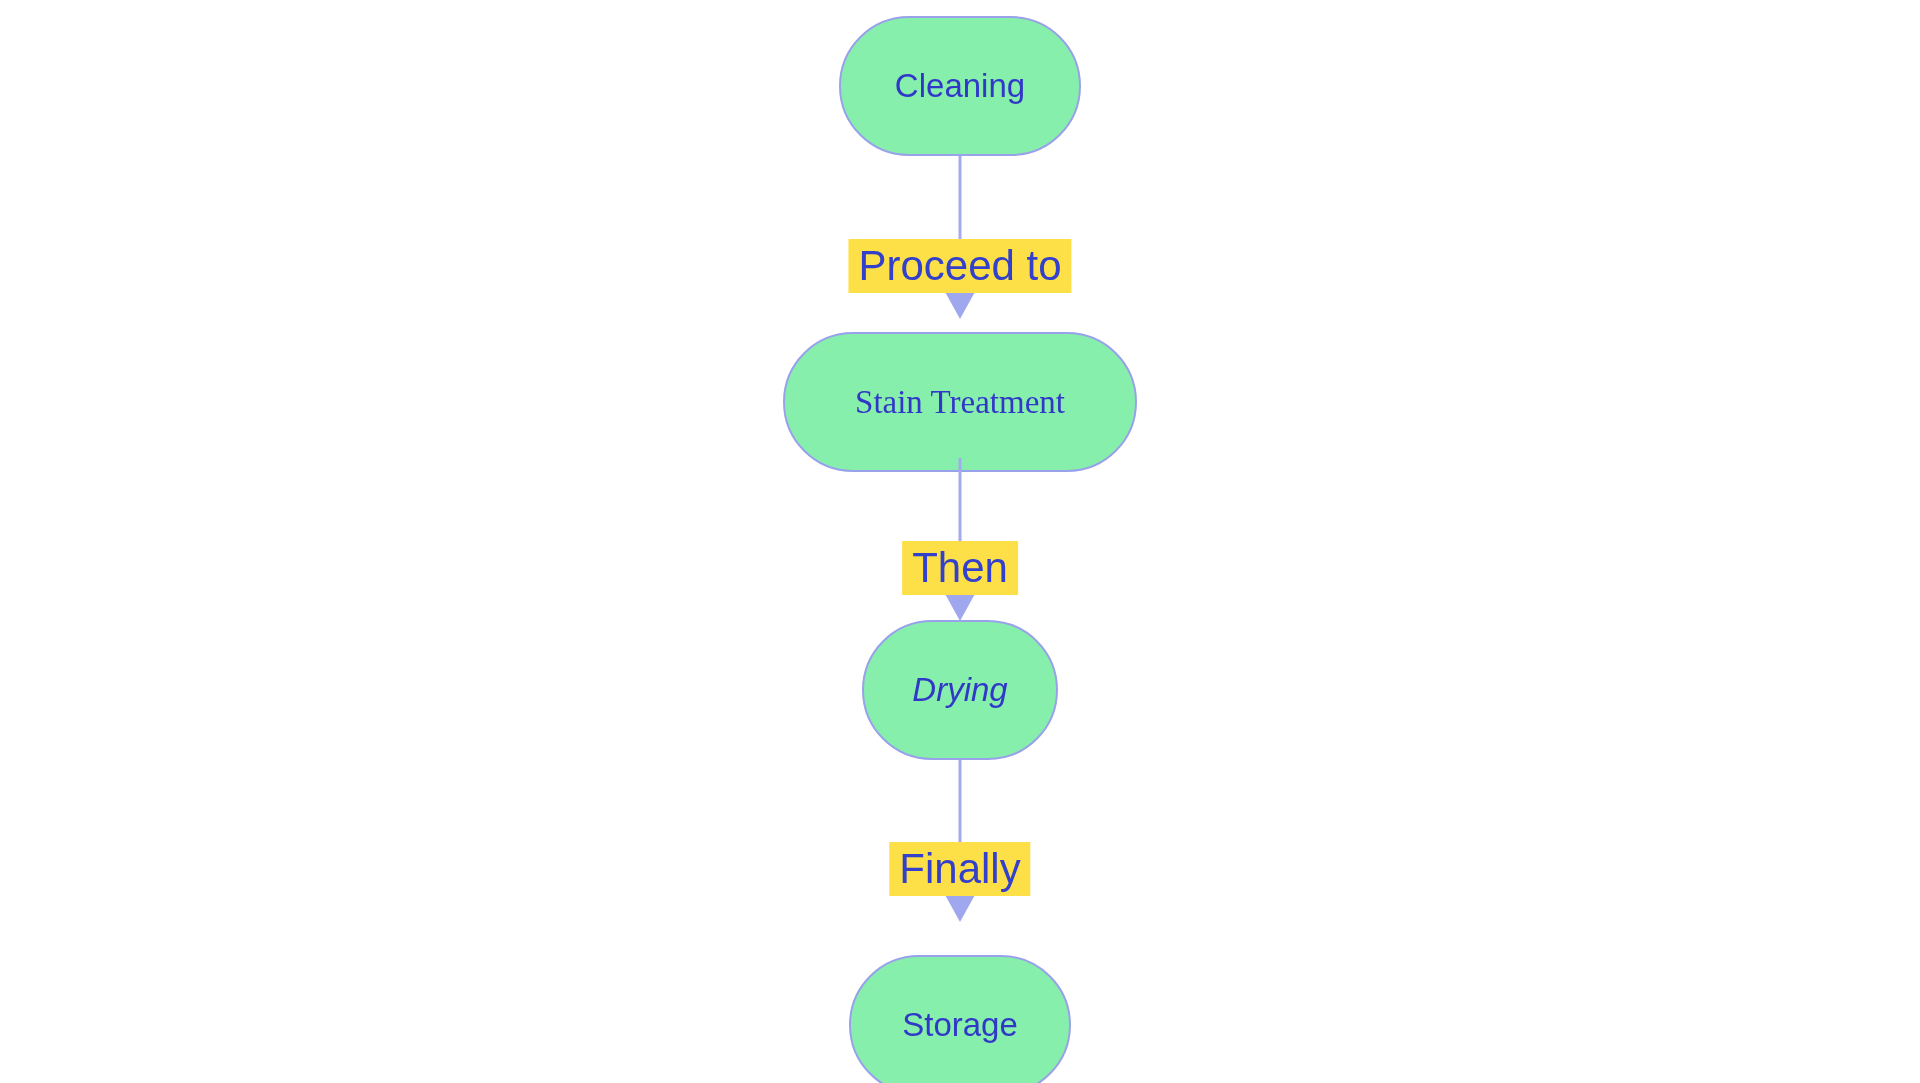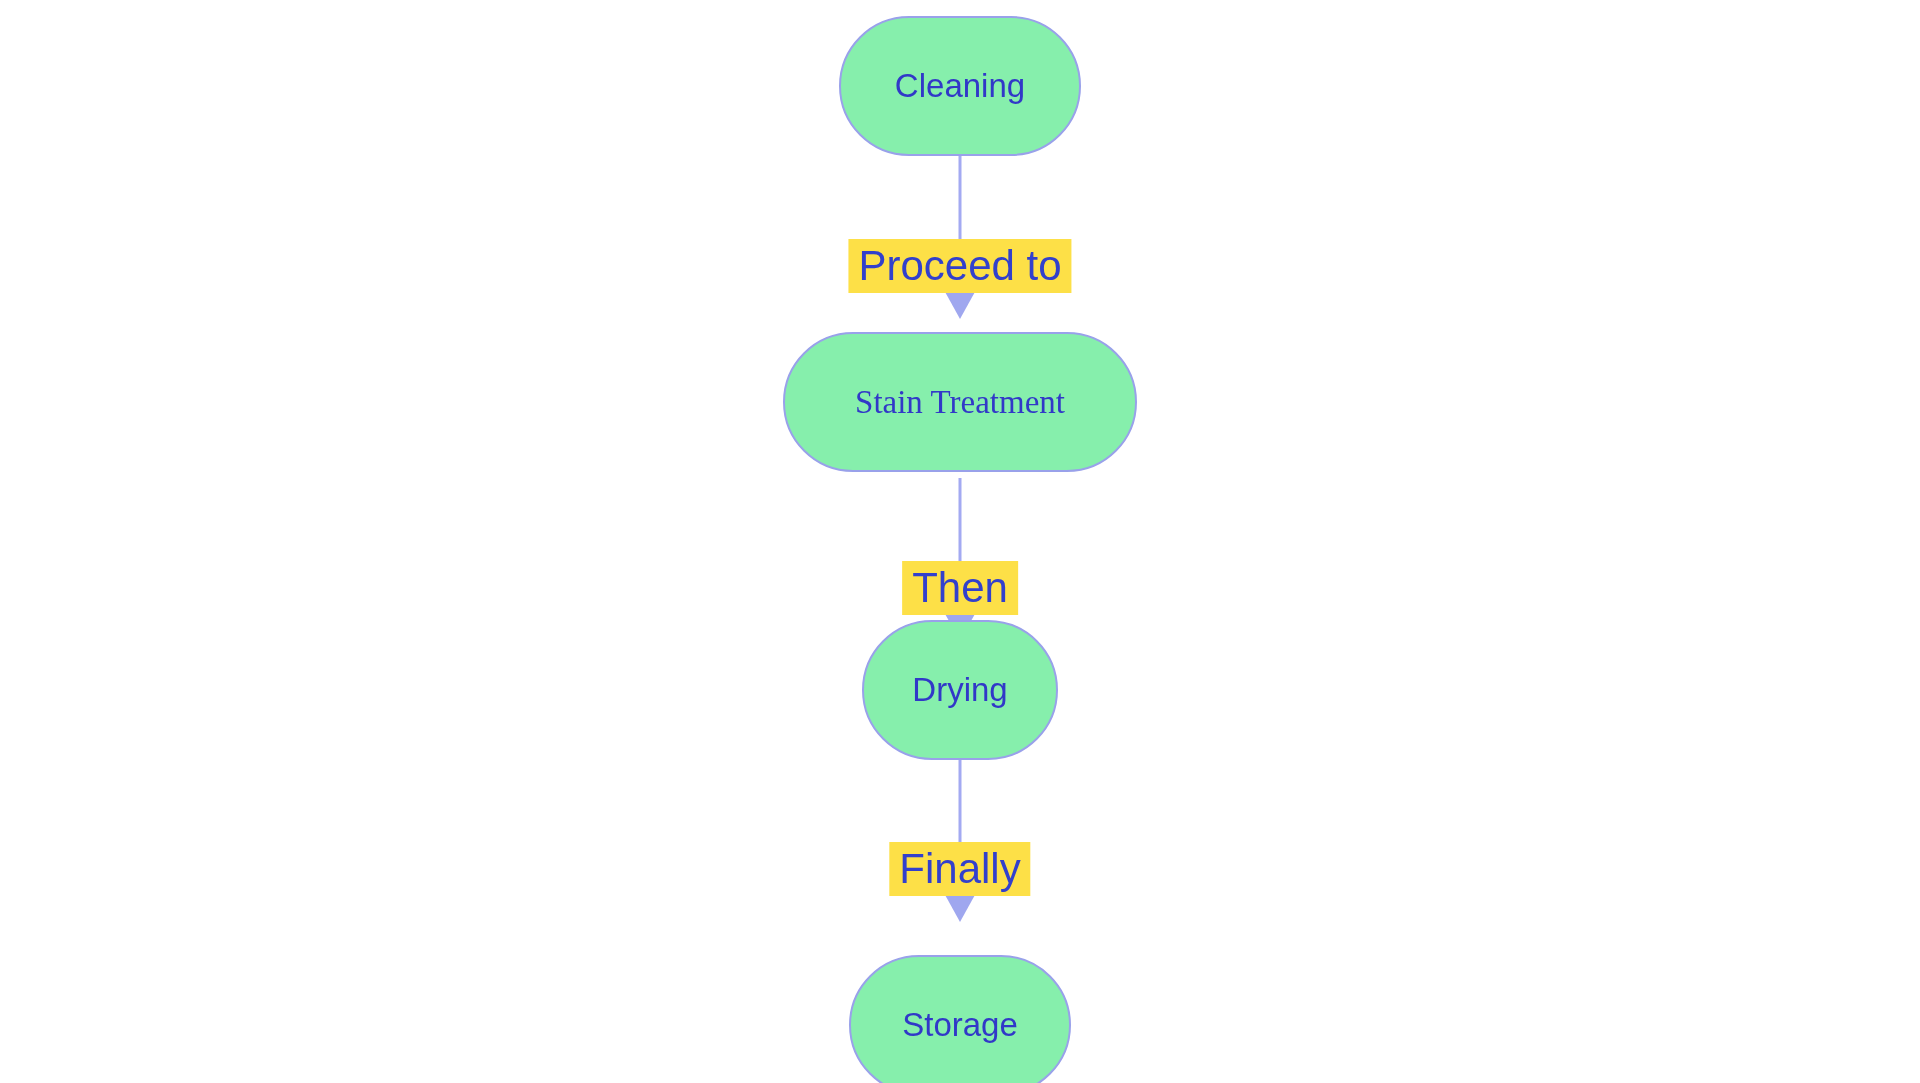--- a/index.html
+++ b/index.html
@@ -27,32 +27,32 @@
     border: 2px solid #99a1ea;
     display: flex;
     align-items: center;
     justify-content: center;
     color: #3138c8;
     font-size: 33px;
     white-space: nowrap;
   }
   .node-cleaning  { top: 16px;  width: 242px; }
   .node-stain     { top: 332px; width: 354px; font-family: Liberation Serif, serif; }
-  .node-drying    { top: 620px; width: 196px; }
+  .node-drying    { top: 620px; width: 196px; font-style: italic; }
   .node-storage   { top: 955px; width: 222px; }
 
   
   .edge {
     position: absolute;
     left: 50%;
     transform: translateX(-50%);
     width: 320px;
   }
   .edge-1 { top: 156px; height: 163px; }
-  .edge-2 { top: 478px; height: 163px; }
+  .edge-2 { top: 458px; height: 163px; }
   .edge-3 { top: 760px; height: 162px; text-decoration: underline; }
 
   .edge-line {
     position: absolute;
     left: 50%;
     transform: translateX(-50%);
     top: 0;
     bottom: 26px;
     width: 3px;
     background: #a3aaf2;

